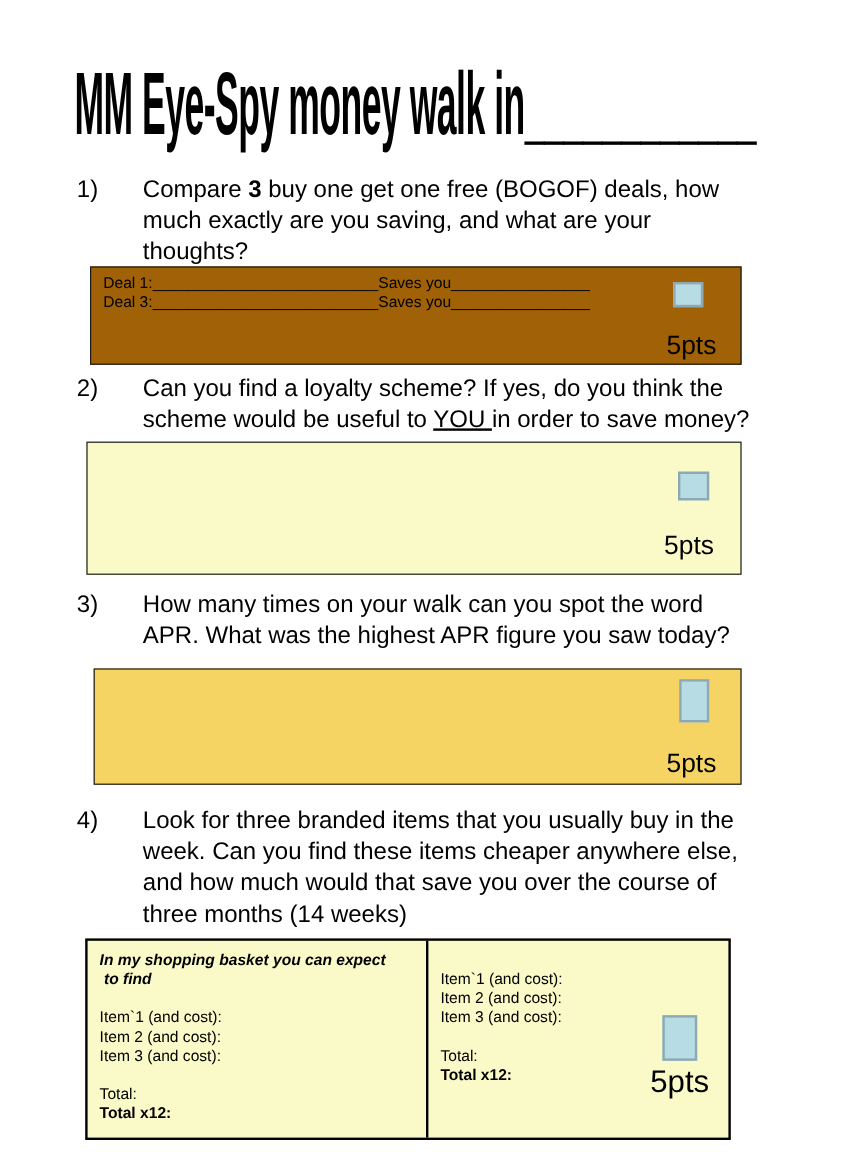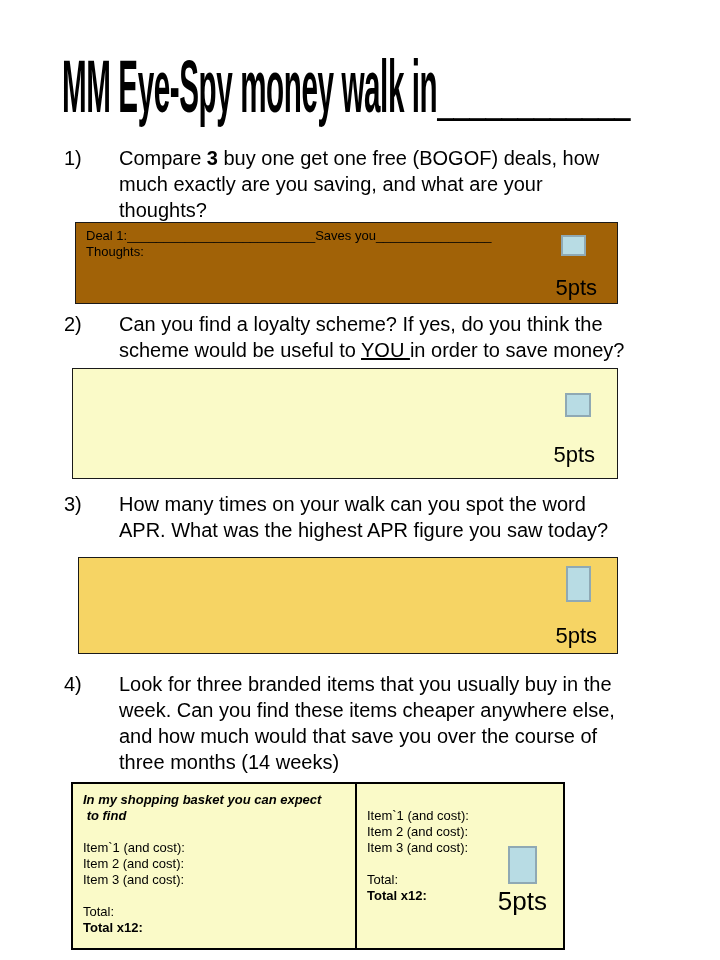--- a/index.html
+++ b/index.html
@@ -30,21 +30,21 @@
   .checkbox { position:absolute; background:#B8DCE4; border:2px solid #8FA9B4; }
   .deal-box .checkbox    { right:31px; top:12px;  width:25px; height:21px; }
   .loyalty-box .checkbox { right:26px; top:24px;  width:26px; height:24px; }
   .apr-box .checkbox     { right:26px; top:8px;   width:25px; height:36px; }
   .pts { position:absolute; font-size:22px; line-height:1; }
   .deal-box .pts    { right:20px; bottom:4px; }
   .loyalty-box .pts { right:22px; bottom:12px; }
   .apr-box .pts     { right:20px; bottom:6px; }
   
   .shopping-table {
-    position:absolute; left:71px; top:782px; width:494px; height:168px;
+    position:absolute; left:71px; top:782px; width:538px; height:168px;
     background:#FAFAC8; border:2px solid #000; display:flex;
     font-size:13px; line-height:16px;
   }
   .tcol { padding:8px 6px 0 10px; position:relative; }
   .tcol-left  { width:284px; border-right:2px solid #000; }
   .tcol-right { flex:1; }
   .cell-header { font-weight:bold; font-style:italic; white-space:pre-wrap; }
   .spacer { height:16px; }
   .total12 { font-weight:bold; margin-top:0; }
   .total-label { margin-top:16px; }
@@ -58,21 +58,21 @@
 
   <div class="title">MM Eye-Spy money walk in____________</div>
 
   <div class="question q1">
     <div class="qnum">1)</div>
     <div class="qtext"><span>Compare </span><b>3</b><span> buy one get one free (BOGOF) deals, how much exactly are you saving, and what are your thoughts?</span></div>
   </div>
 
   <div class="ansbox deal-box">
     <div class="deal-row"><span>Deal 1:</span><span>__________________________</span><span>Saves you</span><span>________________</span></div>
-    <div>Thoughts:</div>
+    <div class="deal-row"><span>Deal 3:</span><span>__________________________</span><span>Saves you</span><span>________________</span></div>
     <div class="checkbox"></div>
     <div class="pts">5pts</div>
   </div>
 
   <div class="question q2">
     <div class="qnum">2)</div>
     <div class="qtext"><span>Can you find a loyalty scheme? If yes, do you think the scheme would be useful to </span><span class="q-underline">YOU </span><span>in order to save money?</span></div>
   </div>
 
   <div class="ansbox loyalty-box">

